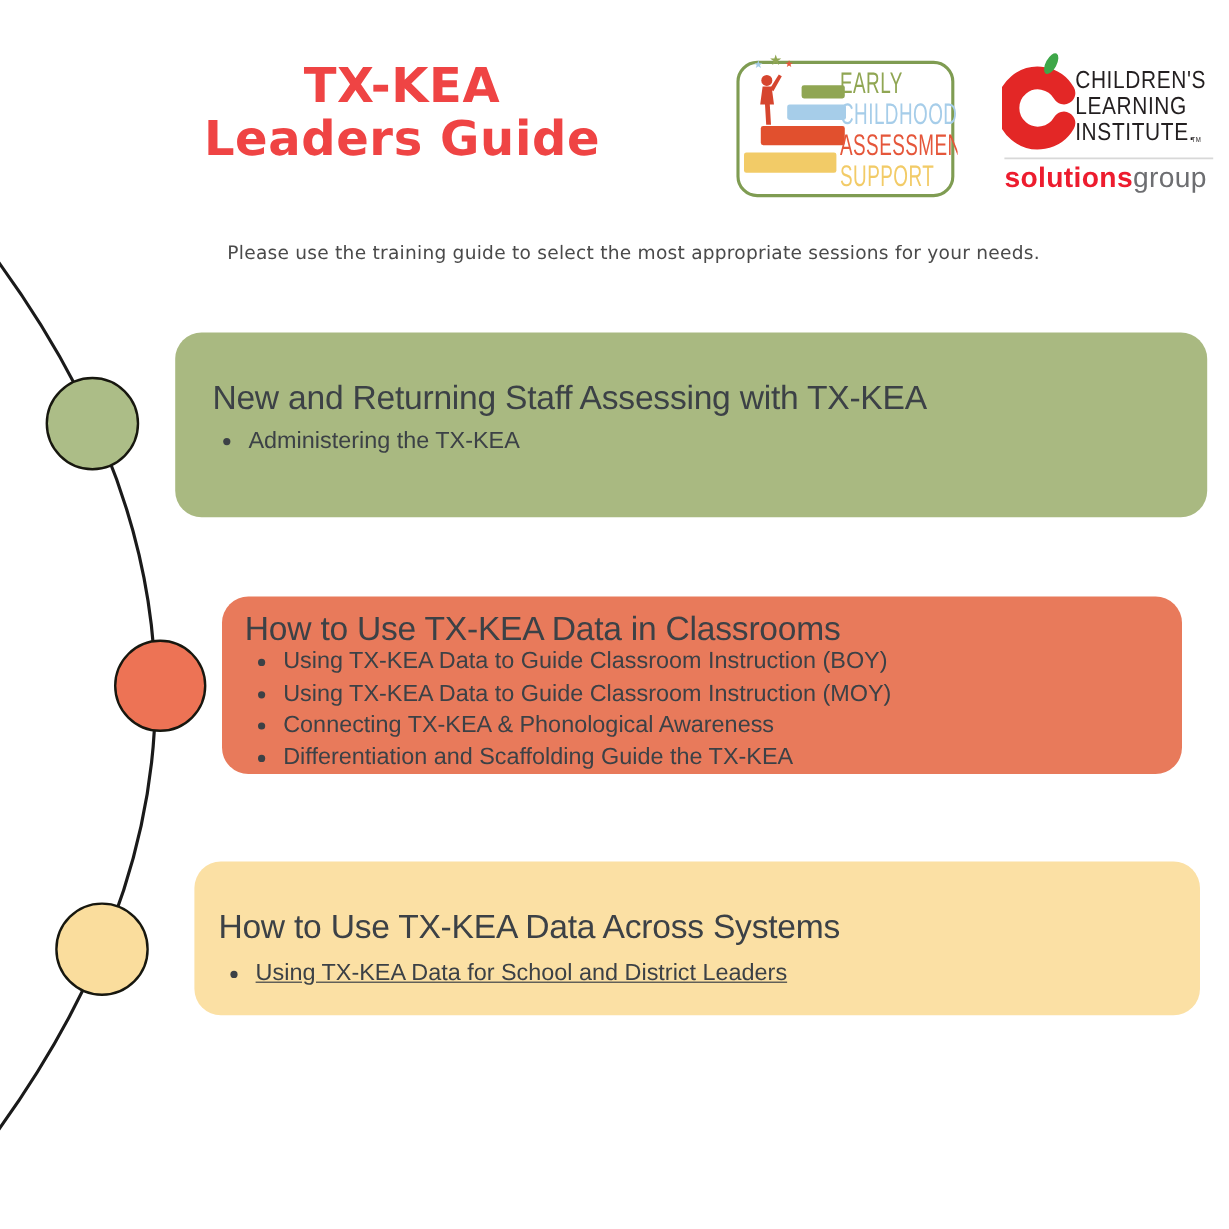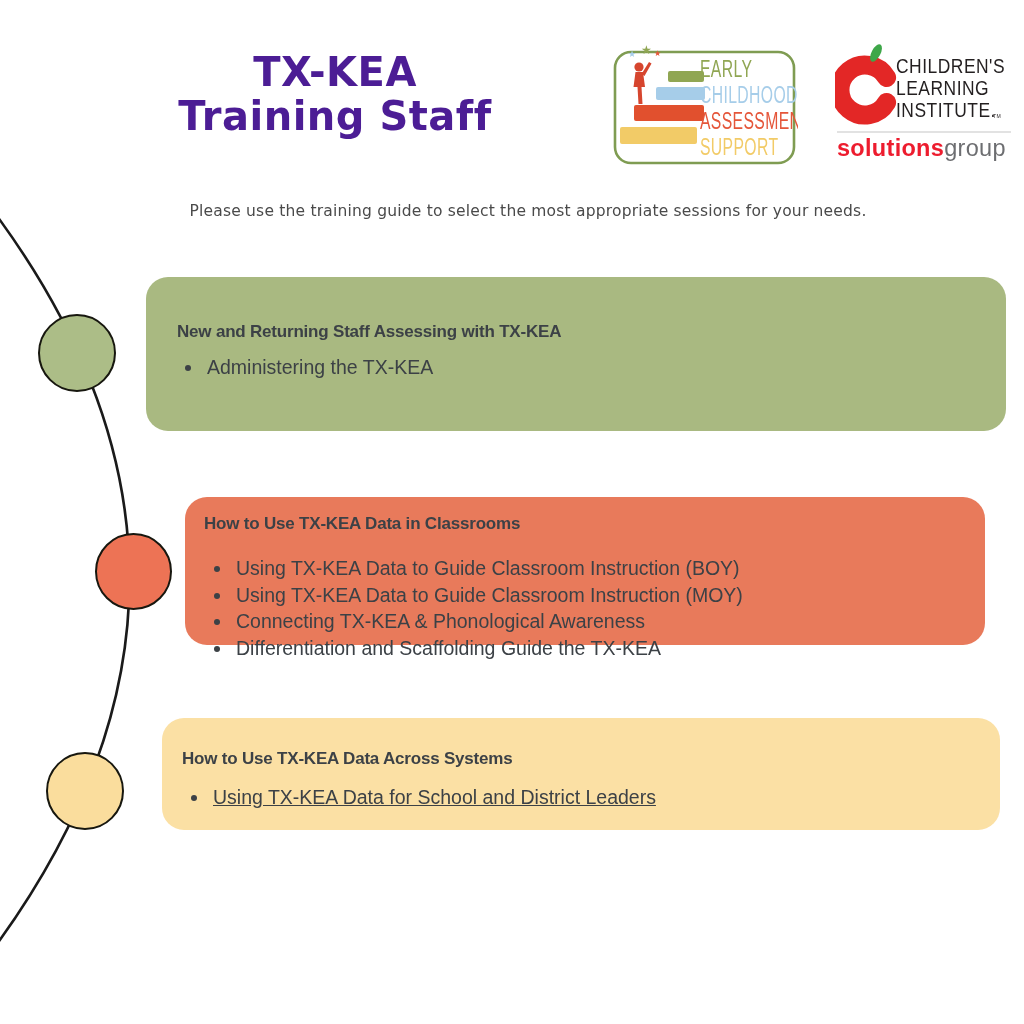--- a/index.html
+++ b/index.html
@@ -8,62 +8,62 @@
     overflow:hidden;font-family:"Liberation Sans",sans-serif;
   }
   .curve-svg{position:absolute;left:0;top:0;width:1024px;height:1024px;}
   .node{position:absolute;border:2.5px solid #17170f;border-radius:50%;box-sizing:border-box;}
   .node-1{left:38px;top:314px;width:78px;height:78px;}
   .node-2{left:95px;top:533px;width:77px;height:77px;}
   .node-3{left:46px;top:752px;width:78px;height:78px;}
   .title{
     position:absolute;left:150px;top:50px;width:370px;text-align:center;
     font-family:"DejaVu Sans",sans-serif;font-weight:700;font-size:40px;
-    line-height:44px;color:#4c1d95;letter-spacing:0.5px;
+    line-height:44px;color:#ef4444;letter-spacing:0.5px;
   }
   .subtitle{
     position:absolute;left:166px;top:202px;width:724px;text-align:center;
     font-family:"DejaVu Sans",sans-serif;font-size:15.5px;color:#4a4a4a;letter-spacing:0.2px;
   }
   .logo{position:absolute;}
   .logo-ecas{left:612px;top:42px;width:186px;height:126px;}
   .logo-cli{left:835px;top:42px;width:178px;height:122px;}
   .card{
     position:absolute;border-radius:22px;color:#3c4146;box-sizing:border-box;
   }
   .card h2{
-    margin:0;font-size:17px;font-weight:700;letter-spacing:-0.2px;line-height:26px;
+    margin:0;font-size:28px;font-weight:400;letter-spacing:-0.2px;line-height:26px;
   }
   .card ul{
     margin:9px 0 0 0;padding:0 0 0 27px;list-style:disc outside;
     font-size:19.5px;line-height:26.5px;
   }
   .card ul li{padding-left:3px;}
   .card-1{left:146px;top:277px;width:860px;height:154px;padding:42px 30px 0 31px;}
   .card-2{left:185px;top:497px;width:800px;height:148px;padding:14px 20px 0 19px;}
-  .card-2 ul{margin-top:18px;padding-left:29px;}
-  .card-3{left:162px;top:718px;width:838px;height:112px;padding:28px 20px 0 20px;}
+  .card-2 ul{margin-top:1px;padding-left:29px;}
+  .card-3{left:162px;top:718px;width:838px;height:128px;padding:42px 20px 0 20px;}
   .card-3 ul{margin-top:12px;padding-left:28px;text-decoration:underline;}
 </style>
 </head>
 <body>
 
 <div class="canvas">
 
   <svg class="curve-svg" viewBox="0 0 1024 1024" aria-hidden="true">
     <path d="M -3 216 Q 262 578 -3 944" fill="none" stroke-width="2.6" stroke="#1a1a1a"></path>
   </svg>
 
   <div class="node node-1" style="background: rgb(172, 189, 135);"></div>
   <div class="node node-2" style="background: rgb(237, 115, 85);"></div>
   <div class="node node-3" style="background: rgb(250, 221, 157);"></div>
 
   <div class="title">
     <div>TX-KEA</div>
-    <div>Training Staff</div>
+    <div>Leaders Guide</div>
   </div>
 
   <svg class="logo logo-ecas" viewBox="0 0 186 126">
     <rect x="3" y="10" width="179" height="111" rx="16" fill="#ffffff" stroke-width="2.6" stroke="#7f9c52"></rect>
 
     <g>
       <rect x="56" y="29" width="36" height="11" rx="2" fill="#90a653"></rect>
       <rect x="44" y="45" width="49" height="13" rx="2" fill="#a6cde9"></rect>
       <rect x="22" y="63" width="70" height="16" rx="2" fill="#e1502e"></rect>
       <rect x="8" y="85" width="77" height="17" rx="2" fill="#f2cb67"></rect>

